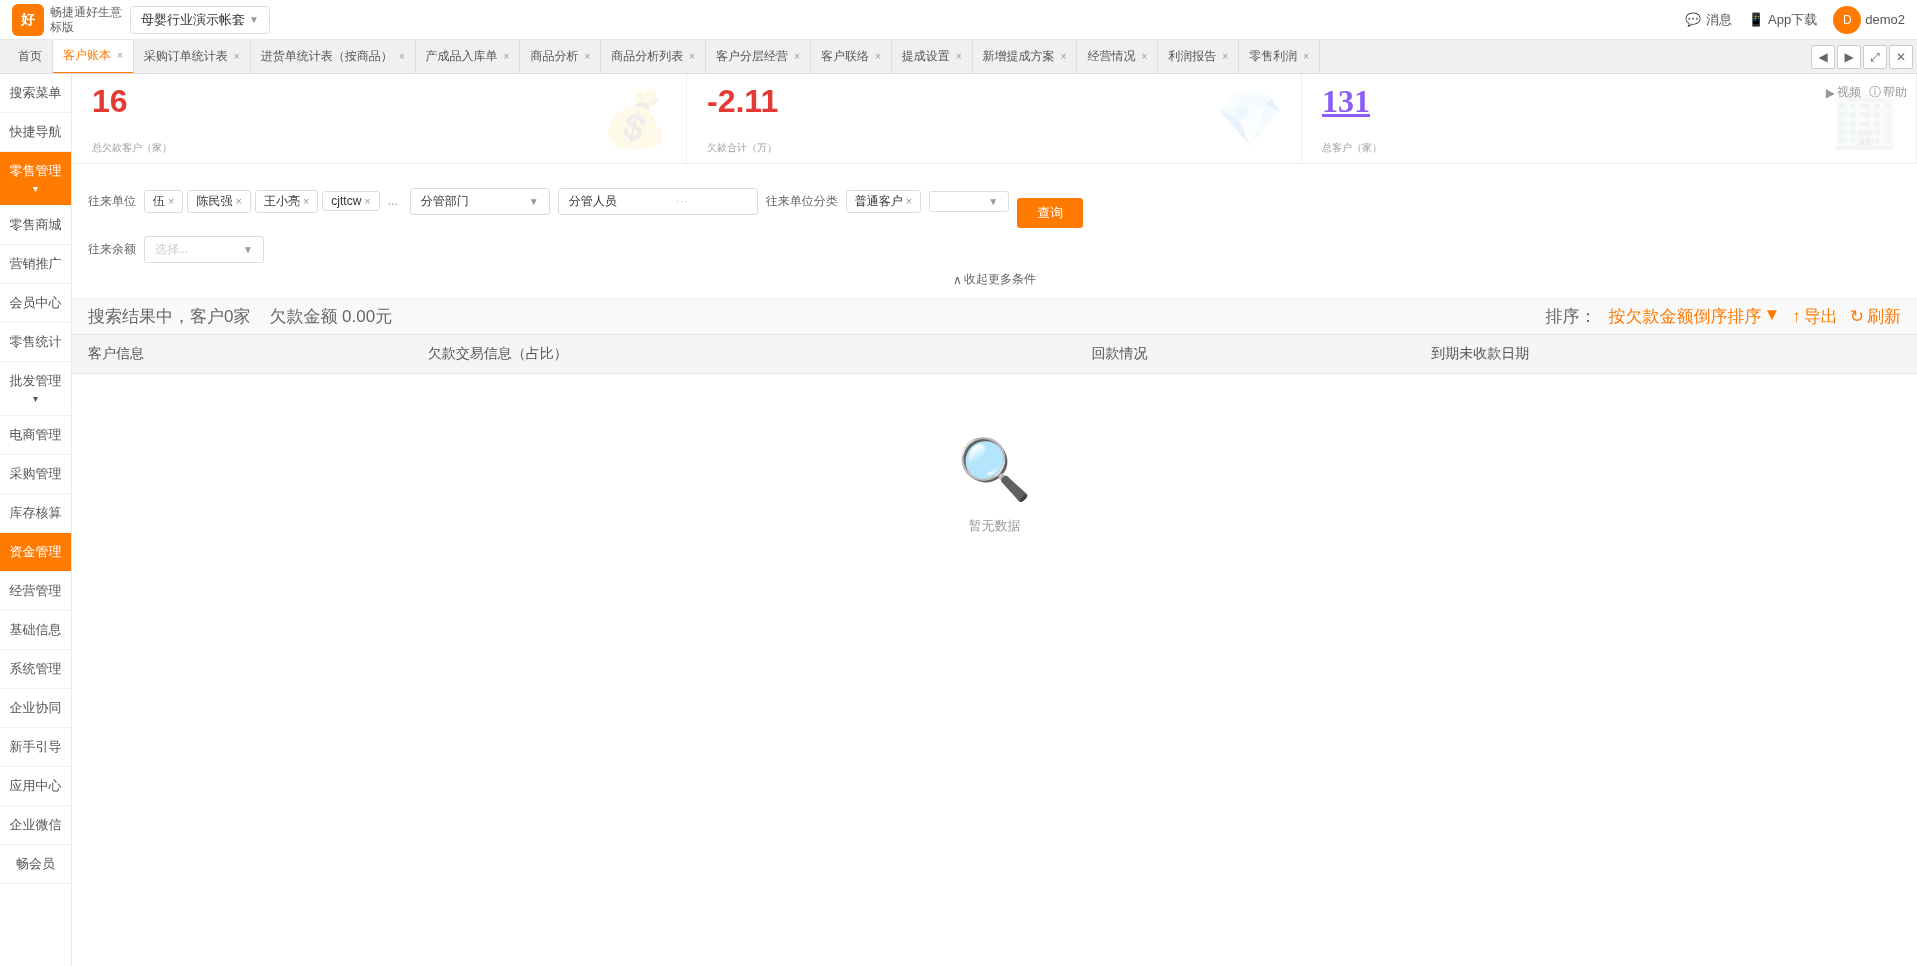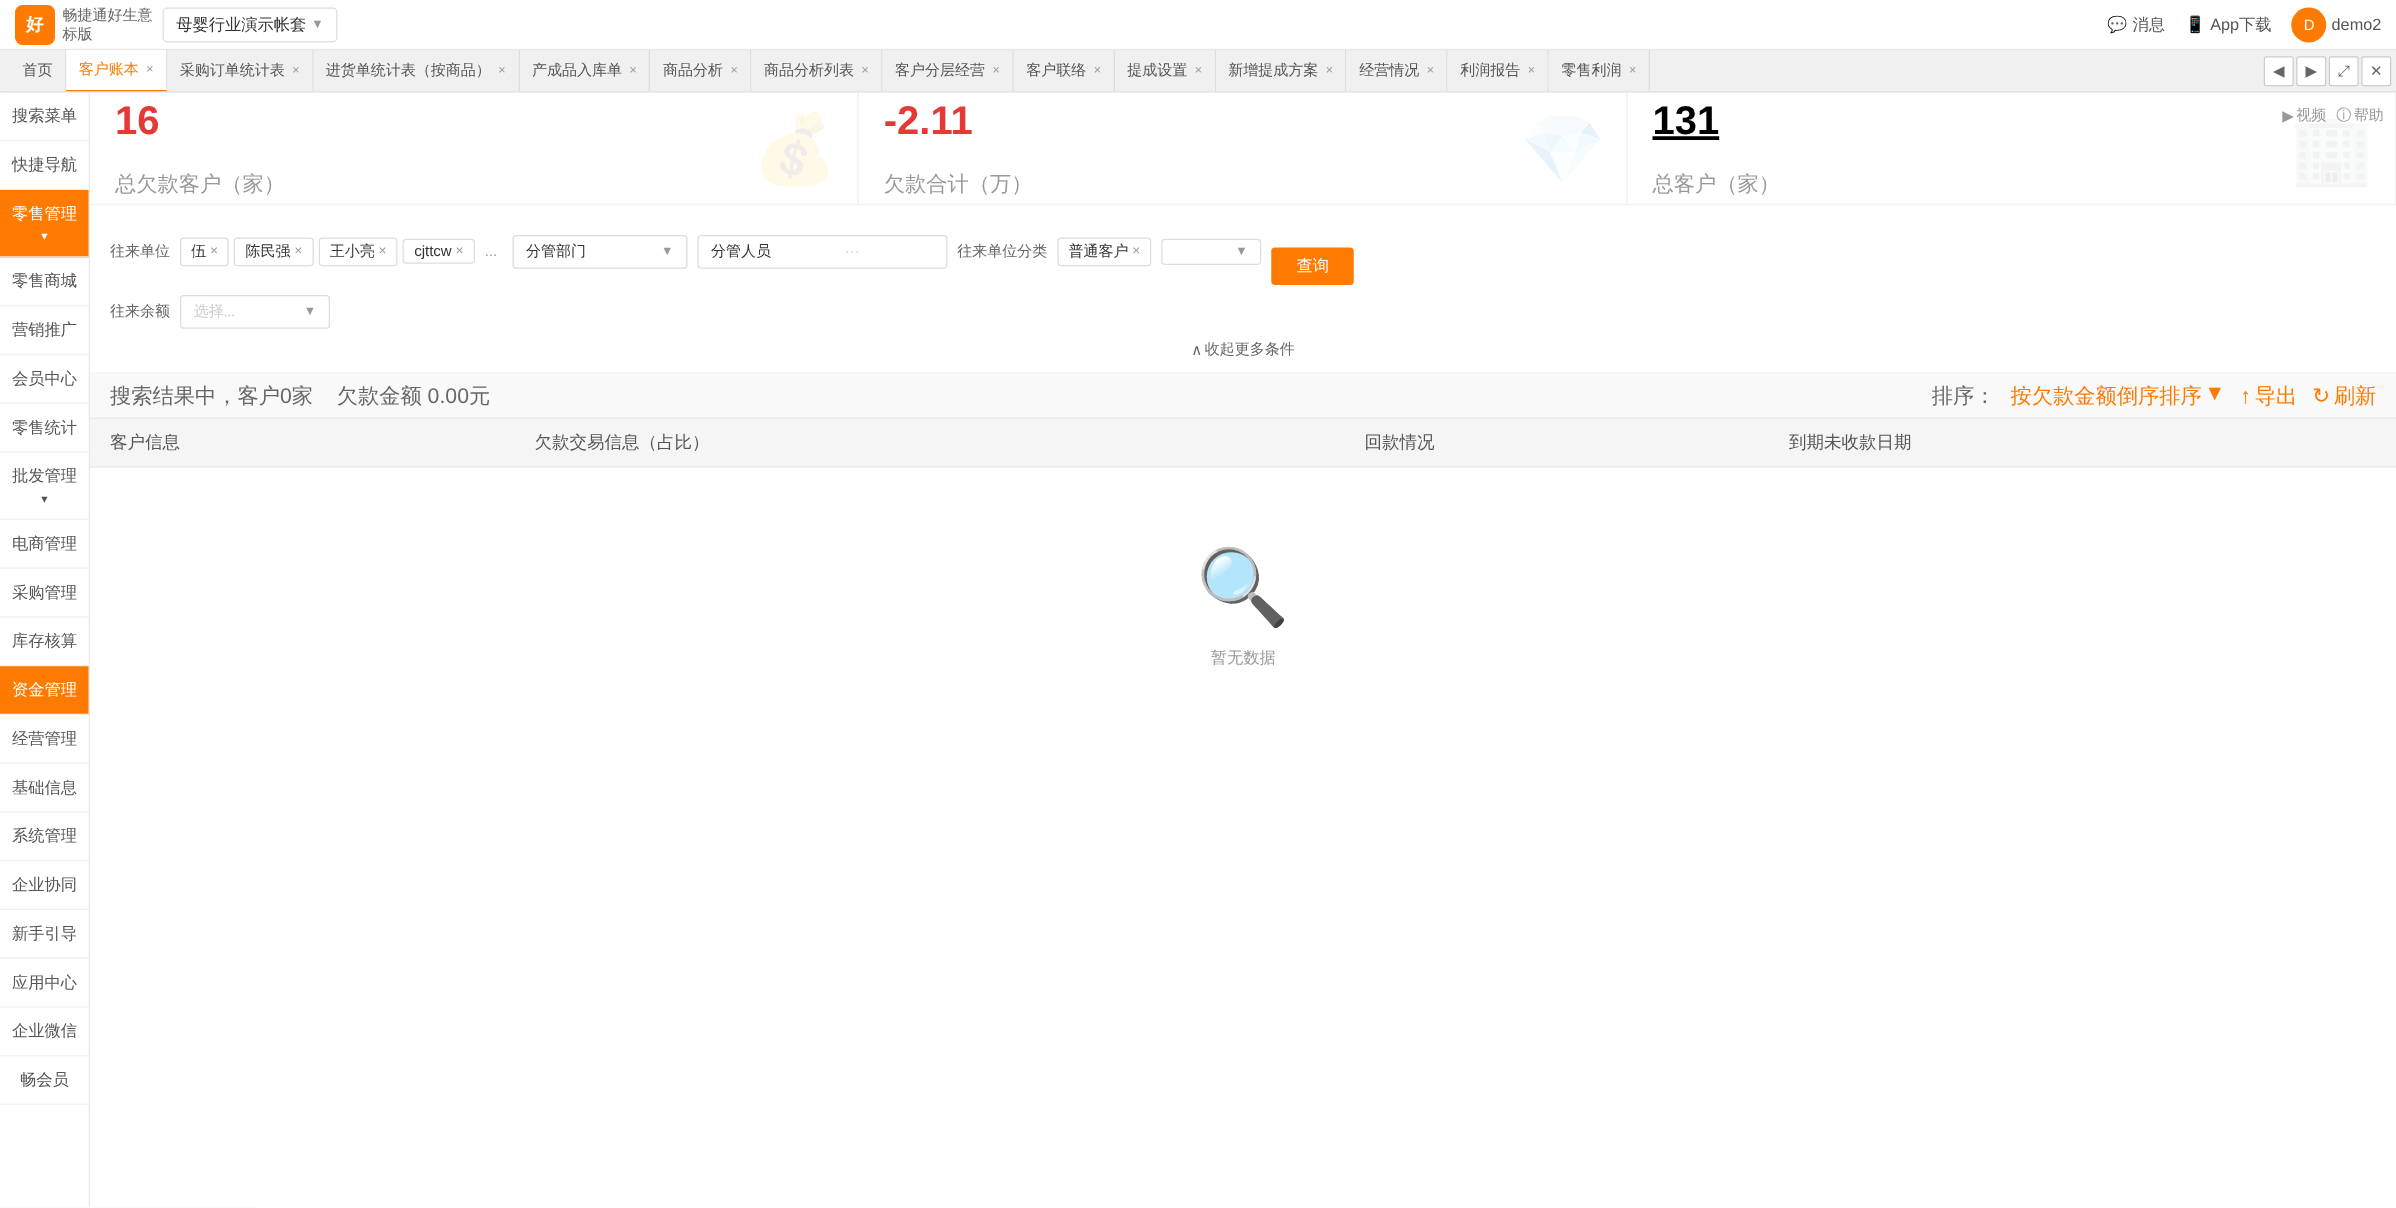--- a/index.html
+++ b/index.html
@@ -35,21 +35,21 @@
 
     
     .content-area { flex: 1; background: #fff; overflow: auto; display: flex; flex-direction: column; }
 
     
     .stats-row { display: flex; border-bottom: 1px solid #f0f0f0; height: 90px; flex-shrink: 0; position: relative; }
     .stat-item { flex: 1; display: flex; align-items: center; padding: 0 20px; gap: 16px; border-right: 1px solid #f0f0f0; position: relative; overflow: hidden; }
     .stat-item:last-child { border-right: none; }
     .stat-bg-icon { position: absolute; right: 10px; opacity: 0.15; font-size: 60px; color: #ff7a00; }
     .stat-value { font-size: 32px; font-weight: bold; }
-    .stat-label { font-size: 17px; color: #999; margin-top: 21px; }
+    .stat-label { font-size: 10px; color: #999; margin-top: 21px; }
     .stat-text { display: flex; flex-direction: column; }
     .top-right-links { position: absolute; top: 10px; right: 10px; display: flex; gap: 8px; font-size: 12px; color: #999; }
     .top-right-links span { cursor: pointer; display: flex; align-items: center; gap: 2px; }
 
     
     .filter-area { padding: 10px 16px; border-bottom: 1px solid #f0f0f0; background: #fff; flex-shrink: 0; }
     .filter-row { display: flex; align-items: center; gap: 8px; margin-bottom: 8px; flex-wrap: wrap; }
     .filter-label { font-size: 12px; color: #666; white-space: nowrap; }
     .tag-group { display: flex; align-items: center; gap: 4px; flex-wrap: wrap; }
     .filter-tag { display: flex; align-items: center; gap: 3px; padding: 2px 8px; border: 1px solid #ddd; border-radius: 3px; font-size: 12px; color: #333; background: #fff; }
@@ -217,21 +217,21 @@
         <div class="stat-item">
     <div class="stat-bg-icon" style="font-size:55px; position:absolute; right:16px; opacity:0.1;">💎</div>
     <div class="stat-text">
       <div class="stat-value" style="color:#e53935;">-2.11</div>
       <div class="stat-label">欠款合计（万）</div>
     </div>
   </div>
         <div class="stat-item">
     <div class="stat-bg-icon" style="font-size:55px; position:absolute; right:16px; opacity:0.1;">🏢</div>
     <div class="stat-text">
-      <div class="stat-value" style="text-decoration:underline; color:#000000; font-weight:bold;">131</div>
+      <div class="stat-value" style="text-decoration:underline; color:#8b5cf6; font-weight:bold;font-family:Liberation Serif, serif;">131</div>
       <div class="stat-label">总客户（家）</div>
     </div>
   </div>
         <div class="top-right-links">
         <span>
           <span>▶</span>
           <span>视频</span>
         </span>
         <span>
           <span>ⓘ</span>

